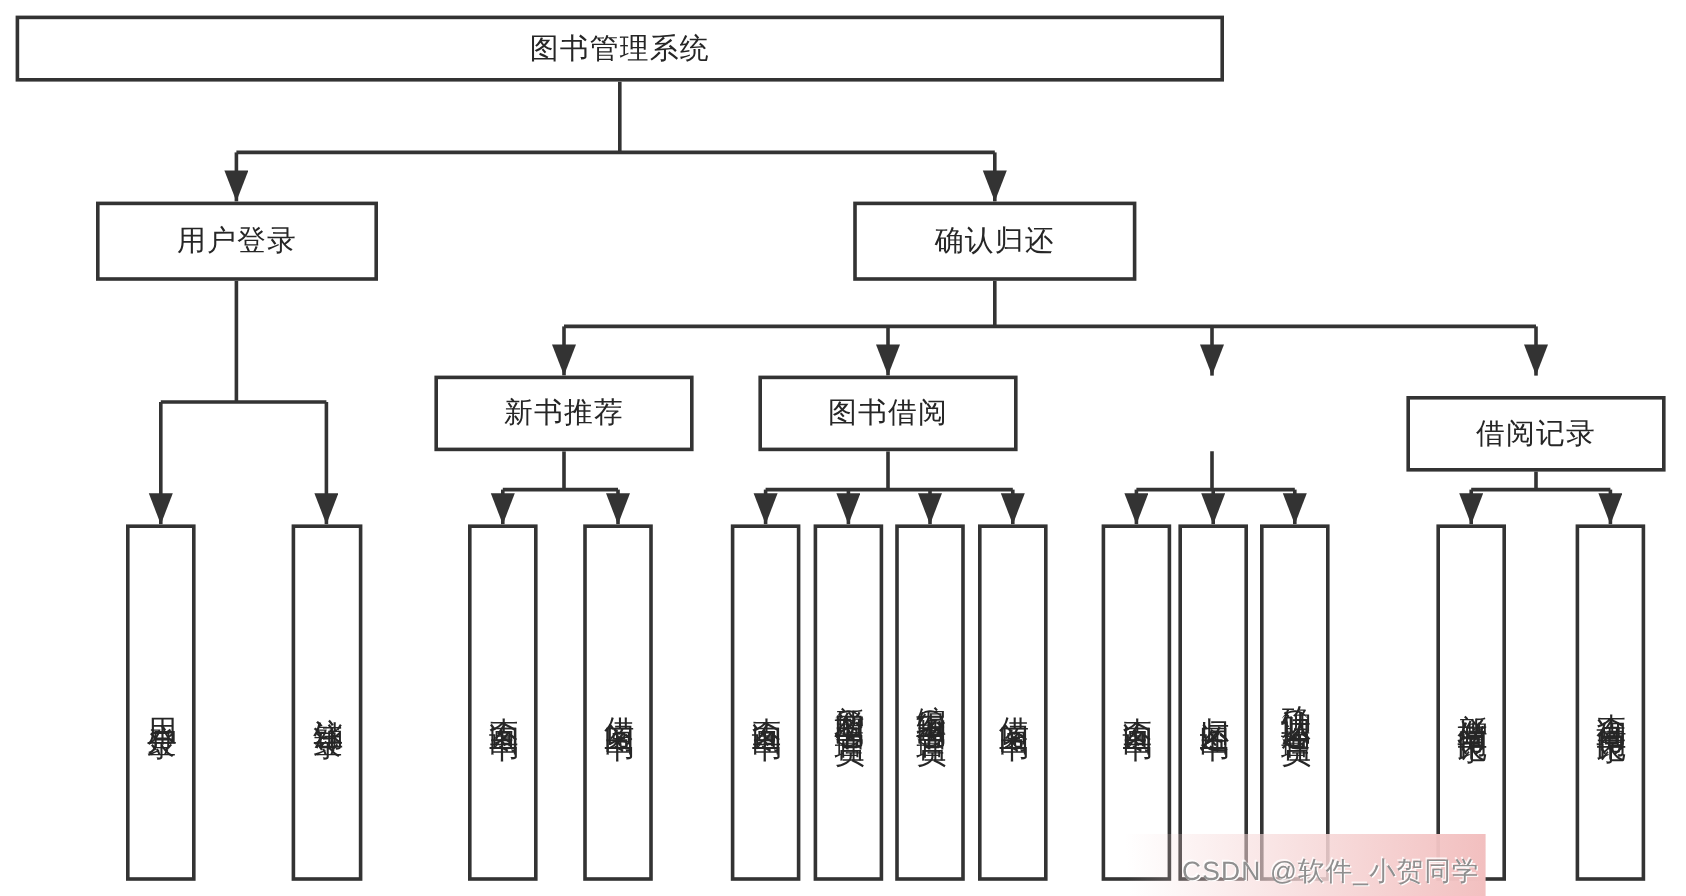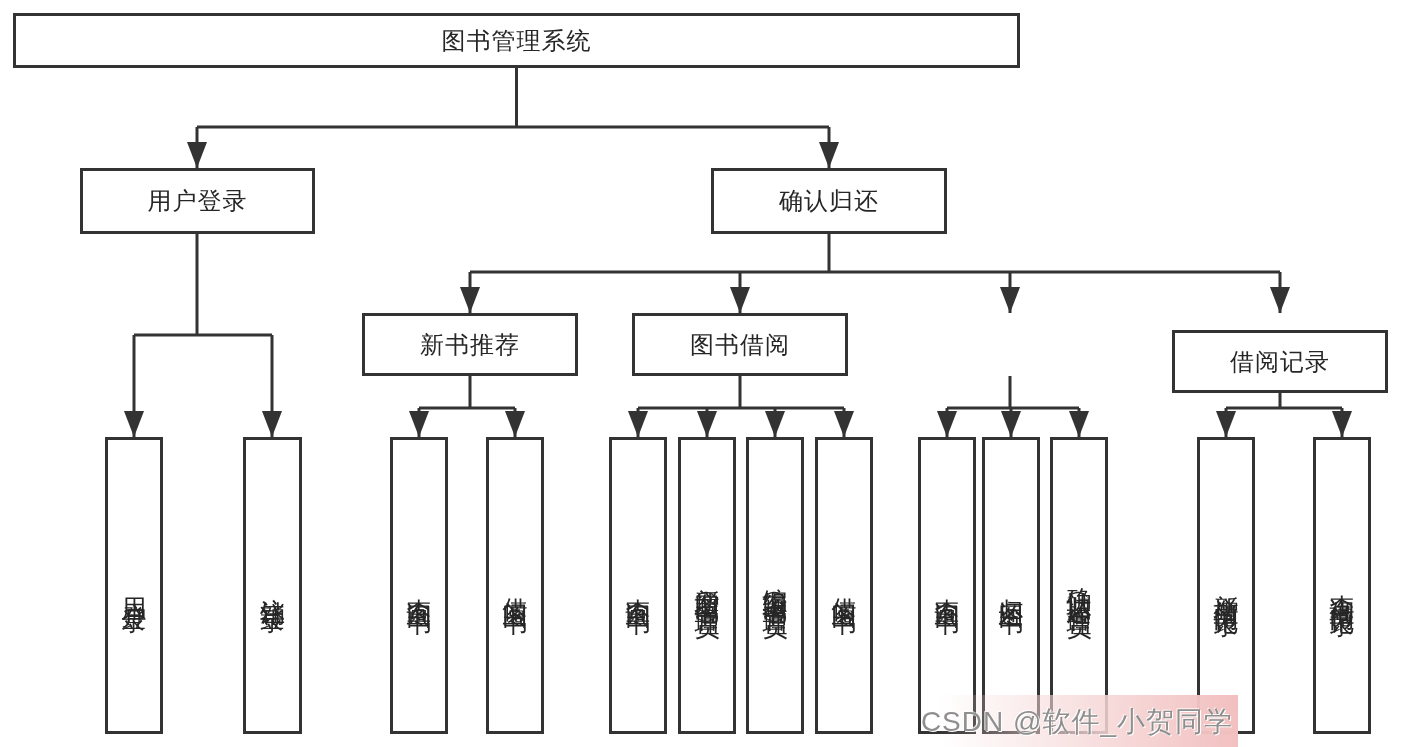--- a/index.html
+++ b/index.html
@@ -23,21 +23,21 @@
     writing-mode:vertical-rl;text-orientation:mixed;
     font-size:25px;letter-spacing:4px;line-height:1;
   }
   #corner-tint{
     position:absolute;right:0;bottom:0;width:310px;height:52px;z-index:2;
     background:linear-gradient(266deg,#f2bfbf 0%,rgba(246,215,215,0.85) 45%,rgba(246,215,215,0) 96%);
     pointer-events:none;
   }
   #watermark{
     position:absolute;right:5px;bottom:6px;z-index:3;
-    font-size:28px;color:#8f8f8f;letter-spacing:1px;white-space:nowrap;
+    font-size:22px;color:#8f8f8f;letter-spacing:1px;white-space:nowrap;
     text-shadow:1px 1px 0 #ffffff,-1px -1px 0 rgba(255,255,255,.8);
   }
 </style>
 </head>
 <body>
 
 <div id="canvas">
 
   <svg class="wires" width="1405" height="747" viewBox="0 0 1405 747">
     <defs>

